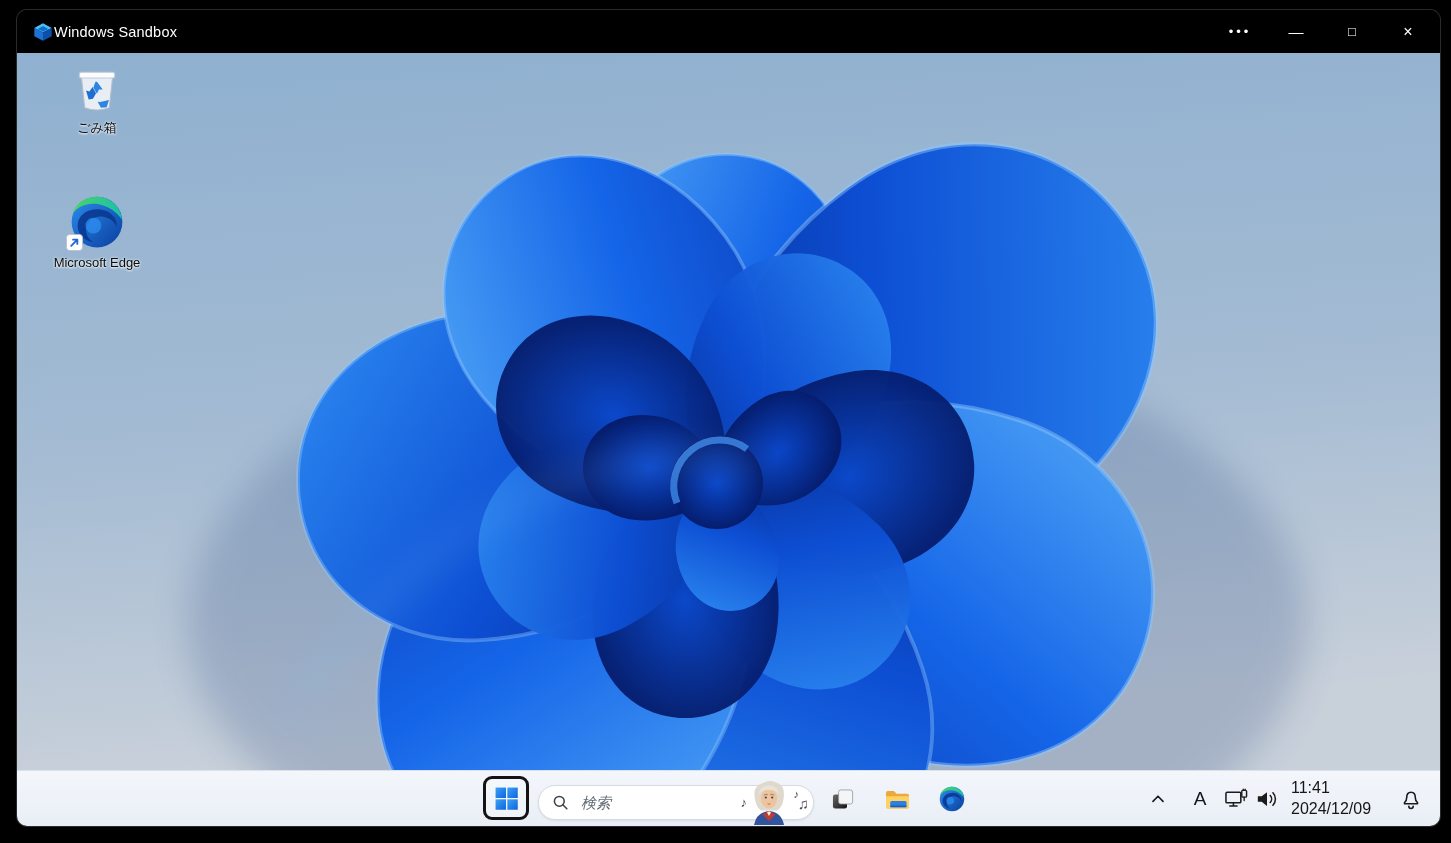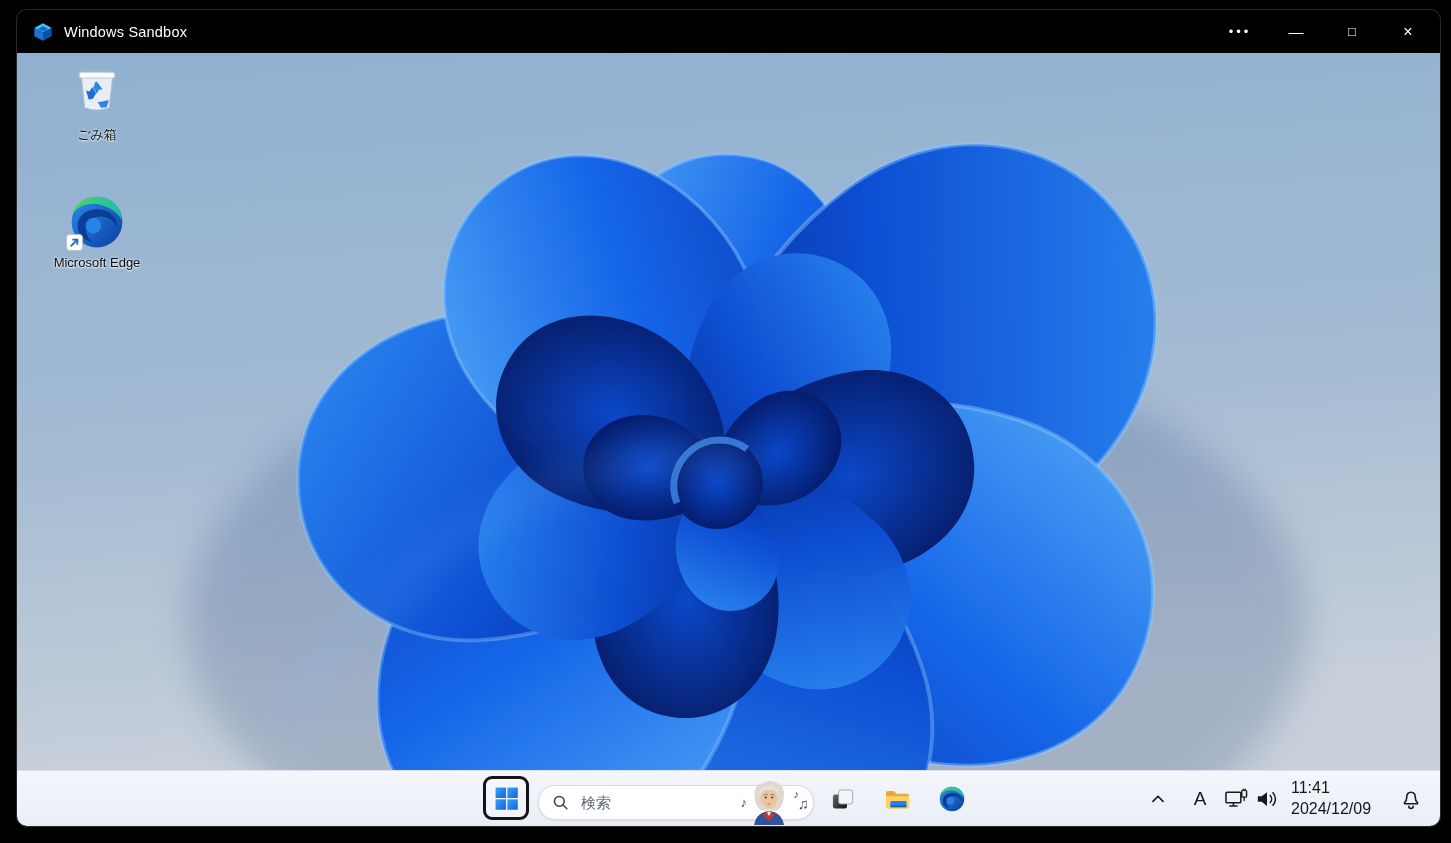--- a/index.html
+++ b/index.html
@@ -2,21 +2,21 @@
 <html><head>
 <meta charset="utf-8">
 <style>
   html,body{margin:0;padding:0;background:#000;width:1451px;height:843px;overflow:hidden;
     font-family:"Liberation Sans","DejaVu Sans",sans-serif;}
   .window{position:absolute;left:17px;top:10px;width:1423px;height:816px;border-radius:10px;
     overflow:hidden;background:#000;box-shadow:0 0 0 1px #2a2a2a;}
   
   .titlebar{height:43px;background:#000;display:flex;align-items:center;color:#fff;}
   .titlebar .app-ico{width:22px;height:22px;margin-left:15px;flex:0 0 auto;}
-  .titlebar .title{margin-left:10px;font-size:14.5px;letter-spacing:.2px;}
+  .titlebar .title{font-size:14.5px;letter-spacing:.2px;}
   .tb-spacer{flex:1;}
   .tb-btn{width:56px;height:43px;display:flex;align-items:center;justify-content:center;
     color:#fff;font-size:15px;cursor:default;}
   .tb-btn.dots{letter-spacing:3px;font-size:13px;}
   .tb-btn.maxi{font-size:13px;}
   .tb-btn.close{font-size:16px;margin-right:4px;}
   
   .desktop{position:relative;width:1423px;height:717px;overflow:hidden;}
   .wallpaper{position:absolute;inset:0;width:100%;height:100%;display:block;}
   .dicon{position:absolute;width:100px;display:flex;flex-direction:column;align-items:center;cursor:default;}
@@ -26,21 +26,21 @@
   
   .taskbar{position:relative;width:1423px;height:56px;background:linear-gradient(#f3f6fb,#e9eef6);
     border-top:1px solid rgba(0,0,0,.05);}
   .start{position:absolute;left:466px;top:5px;width:46px;height:44px;border:3px solid #141414;
     border-radius:9px;display:flex;align-items:center;justify-content:center;background:rgba(255,255,255,.25);box-sizing:border-box;}
   .searchbox{position:absolute;left:521px;top:14px;width:274px;height:33px;background:#fff;
     border:1px solid #d6dbe2;border-radius:17px;box-shadow:0 1px 2px rgba(0,0,0,.08);
     display:flex;align-items:center;}
   .searchbox .mag{margin-left:12px;flex:0 0 auto;}
   .searchbox input{border:none;outline:none;background:transparent;font-size:15px;color:#333;
-    margin-left:9px;width:120px;font-family:inherit;}
+    margin-left:9px;width:120px;font-family:inherit;font-style:italic;}
   .searchbox input::placeholder{color:#5f6a75;opacity:1;}
   .s-notes{position:absolute;font-size:13px;color:#4a4157;}
   .n1{right:66px;top:9px;}
   .n2{right:14px;top:2px;font-size:11px;}
   .n3{right:4px;top:9px;font-size:15px;}
   .portrait{position:absolute;right:24px;top:-7px;width:40px;height:46px;}
   .tk-btn{position:absolute;top:7px;width:44px;height:42px;border-radius:6px;
     display:flex;align-items:center;justify-content:center;}
   .tk-tv{left:803px;} .tk-fe{left:858px;} .tk-ed{left:913px;}
   .tray{position:absolute;right:0;top:0;height:56px;display:flex;align-items:center;padding-right:13px;}
@@ -223,21 +223,21 @@
         <use href="#petal" transform="rotate(280) scale(0.75)" fill="url(#pC)" opacity="0.95"></use>
         <use href="#petal" transform="rotate(40) scale(0.42)" fill="url(#pC)"></use>
         <use href="#petal" transform="rotate(150) scale(0.4)" fill="url(#pB)"></use>
         <use href="#petal" transform="rotate(260) scale(0.42)" fill="url(#pC)"></use>
         <circle r="46" fill="url(#pC)"></circle>
         <path d="M -40,20 A 46 46 0 0 1 30,-34" fill="none" stroke="#3f8ae8" stroke-width="7" opacity="0.8"></path>
         <path d="M -430,230 C -300,50 -140,-50 40,-20" stroke="#79bbf8" stroke-width="9" fill="none" opacity="0.4" filter="url(#soft)"></path>
       </g>
     </svg>
 
-    <div class="dicon" style="left:30px;top:12px;gap:7px;">
+    <div class="dicon" style="left:30px;top:12px;">
       <svg class="glyph" width="50" height="50">
           <use href="#sym-recycle"></use>
         </svg>
       <span class="lbl">ごみ箱</span>
     </div>
 
     <div class="dicon" style="left:30px;top:140px;align-items:center;">
       <span style="position:relative;display:block;width:58px;height:58px;">
         <svg class="glyph" width="58" height="58">
             <use href="#sym-edge"></use>

